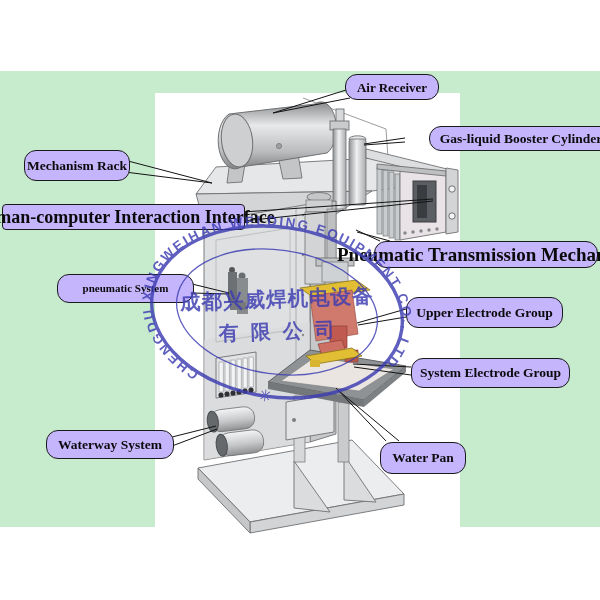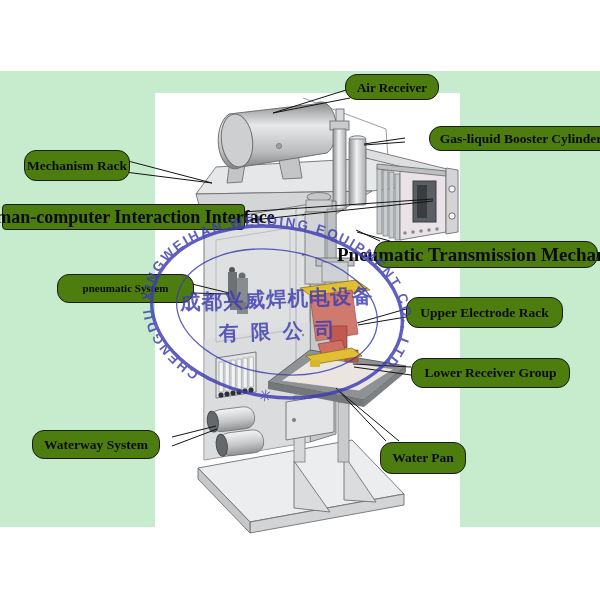--- a/index.html
+++ b/index.html
@@ -12,21 +12,21 @@
     position:absolute;left:0;top:71px;width:600px;height:456px;
     background:var(--band-green,#C6EBCD);z-index:0;
   }
   .panel{
     position:absolute;left:155px;top:93px;width:305px;height:434px;
     background:#ffffff;z-index:1;
   }
   svg.layer{position:absolute;left:0;top:0;z-index:2}
   .callout{
     position:absolute;display:flex;align-items:center;justify-content:center;
-    background:#4d7c0f;border:1.4px solid var(--callout-border,#1a1a1a);
+    background:#c4b5fd;border:1.4px solid var(--callout-border,#1a1a1a);
     border-radius:12px;font-weight:bold;color:#0b0b0b;white-space:nowrap;
     z-index:3;font-size:13.5px;line-height:1;
   }
   .stamp{position:absolute;left:0;top:0;z-index:4;opacity:.82;pointer-events:none}
   .sline{stroke:var(--stamp-blue,#3C3CB2);fill:none}
   .stext{fill:var(--stamp-blue,#3C3CB2);font-family:"Liberation Sans","DejaVu Sans",sans-serif;font-weight:bold}
   .leader{stroke:#141414;stroke-width:1;fill:none}
   .ol{stroke:#6f7173;stroke-width:0.9}
 </style>
 </head>
@@ -221,29 +221,29 @@
 <div class="callout" style="left:2px;top:204px;width:241px;height:24px;border-radius:4px;font-size:18px">
   <span>Human-computer Interaction Interface</span>
 </div>
 <div class="callout" style="left:374px;top:241px;width:222px;height:25px;font-size:19px">
   <span>Pneumatic Transmission Mechanism</span>
 </div>
 <div class="callout" style="left:57px;top:274px;width:135px;height:27px;font-size:11px">
   <span>pneumatic System</span>
 </div>
 <div class="callout" style="left:406px;top:297px;width:155px;height:29px">
-  <span>Upper Electrode Rack</span>
+  <span>Upper Electrode Group</span>
 </div>
 <div class="callout" style="left:411px;top:358px;width:157px;height:28px">
-  <span>Lower Receiver Group</span>
+  <span>System Electrode Group</span>
 </div>
 <div class="callout" style="left:380px;top:442px;width:84px;height:30px">
   <span>Water Pan</span>
 </div>
-<div class="callout" style="left:32px;top:430px;width:126px;height:27px">
+<div class="callout" style="left:46px;top:430px;width:126px;height:27px">
   <span>Waterway System</span>
 </div>
 
 <svg class="stamp" width="600" height="600" viewBox="0 0 600 600">
   <g transform="rotate(8 277 312)">
     <ellipse class="sline" cx="277" cy="312" rx="126" ry="85" stroke-width="3.4"></ellipse>
     <ellipse class="sline" cx="277" cy="312" rx="101" ry="62" stroke-width="1.3"></ellipse>
     <path id="arcpath" d="M 214 385 A 126 85 0 1 1 340 385" fill="none"></path>
     <text class="stext" font-size="13.5" letter-spacing="2.2">
       <textPath href="#arcpath" startOffset="6">CHENGDU XINGWEIHAN WELDING EQUIPMENT CO., LTD</textPath>

